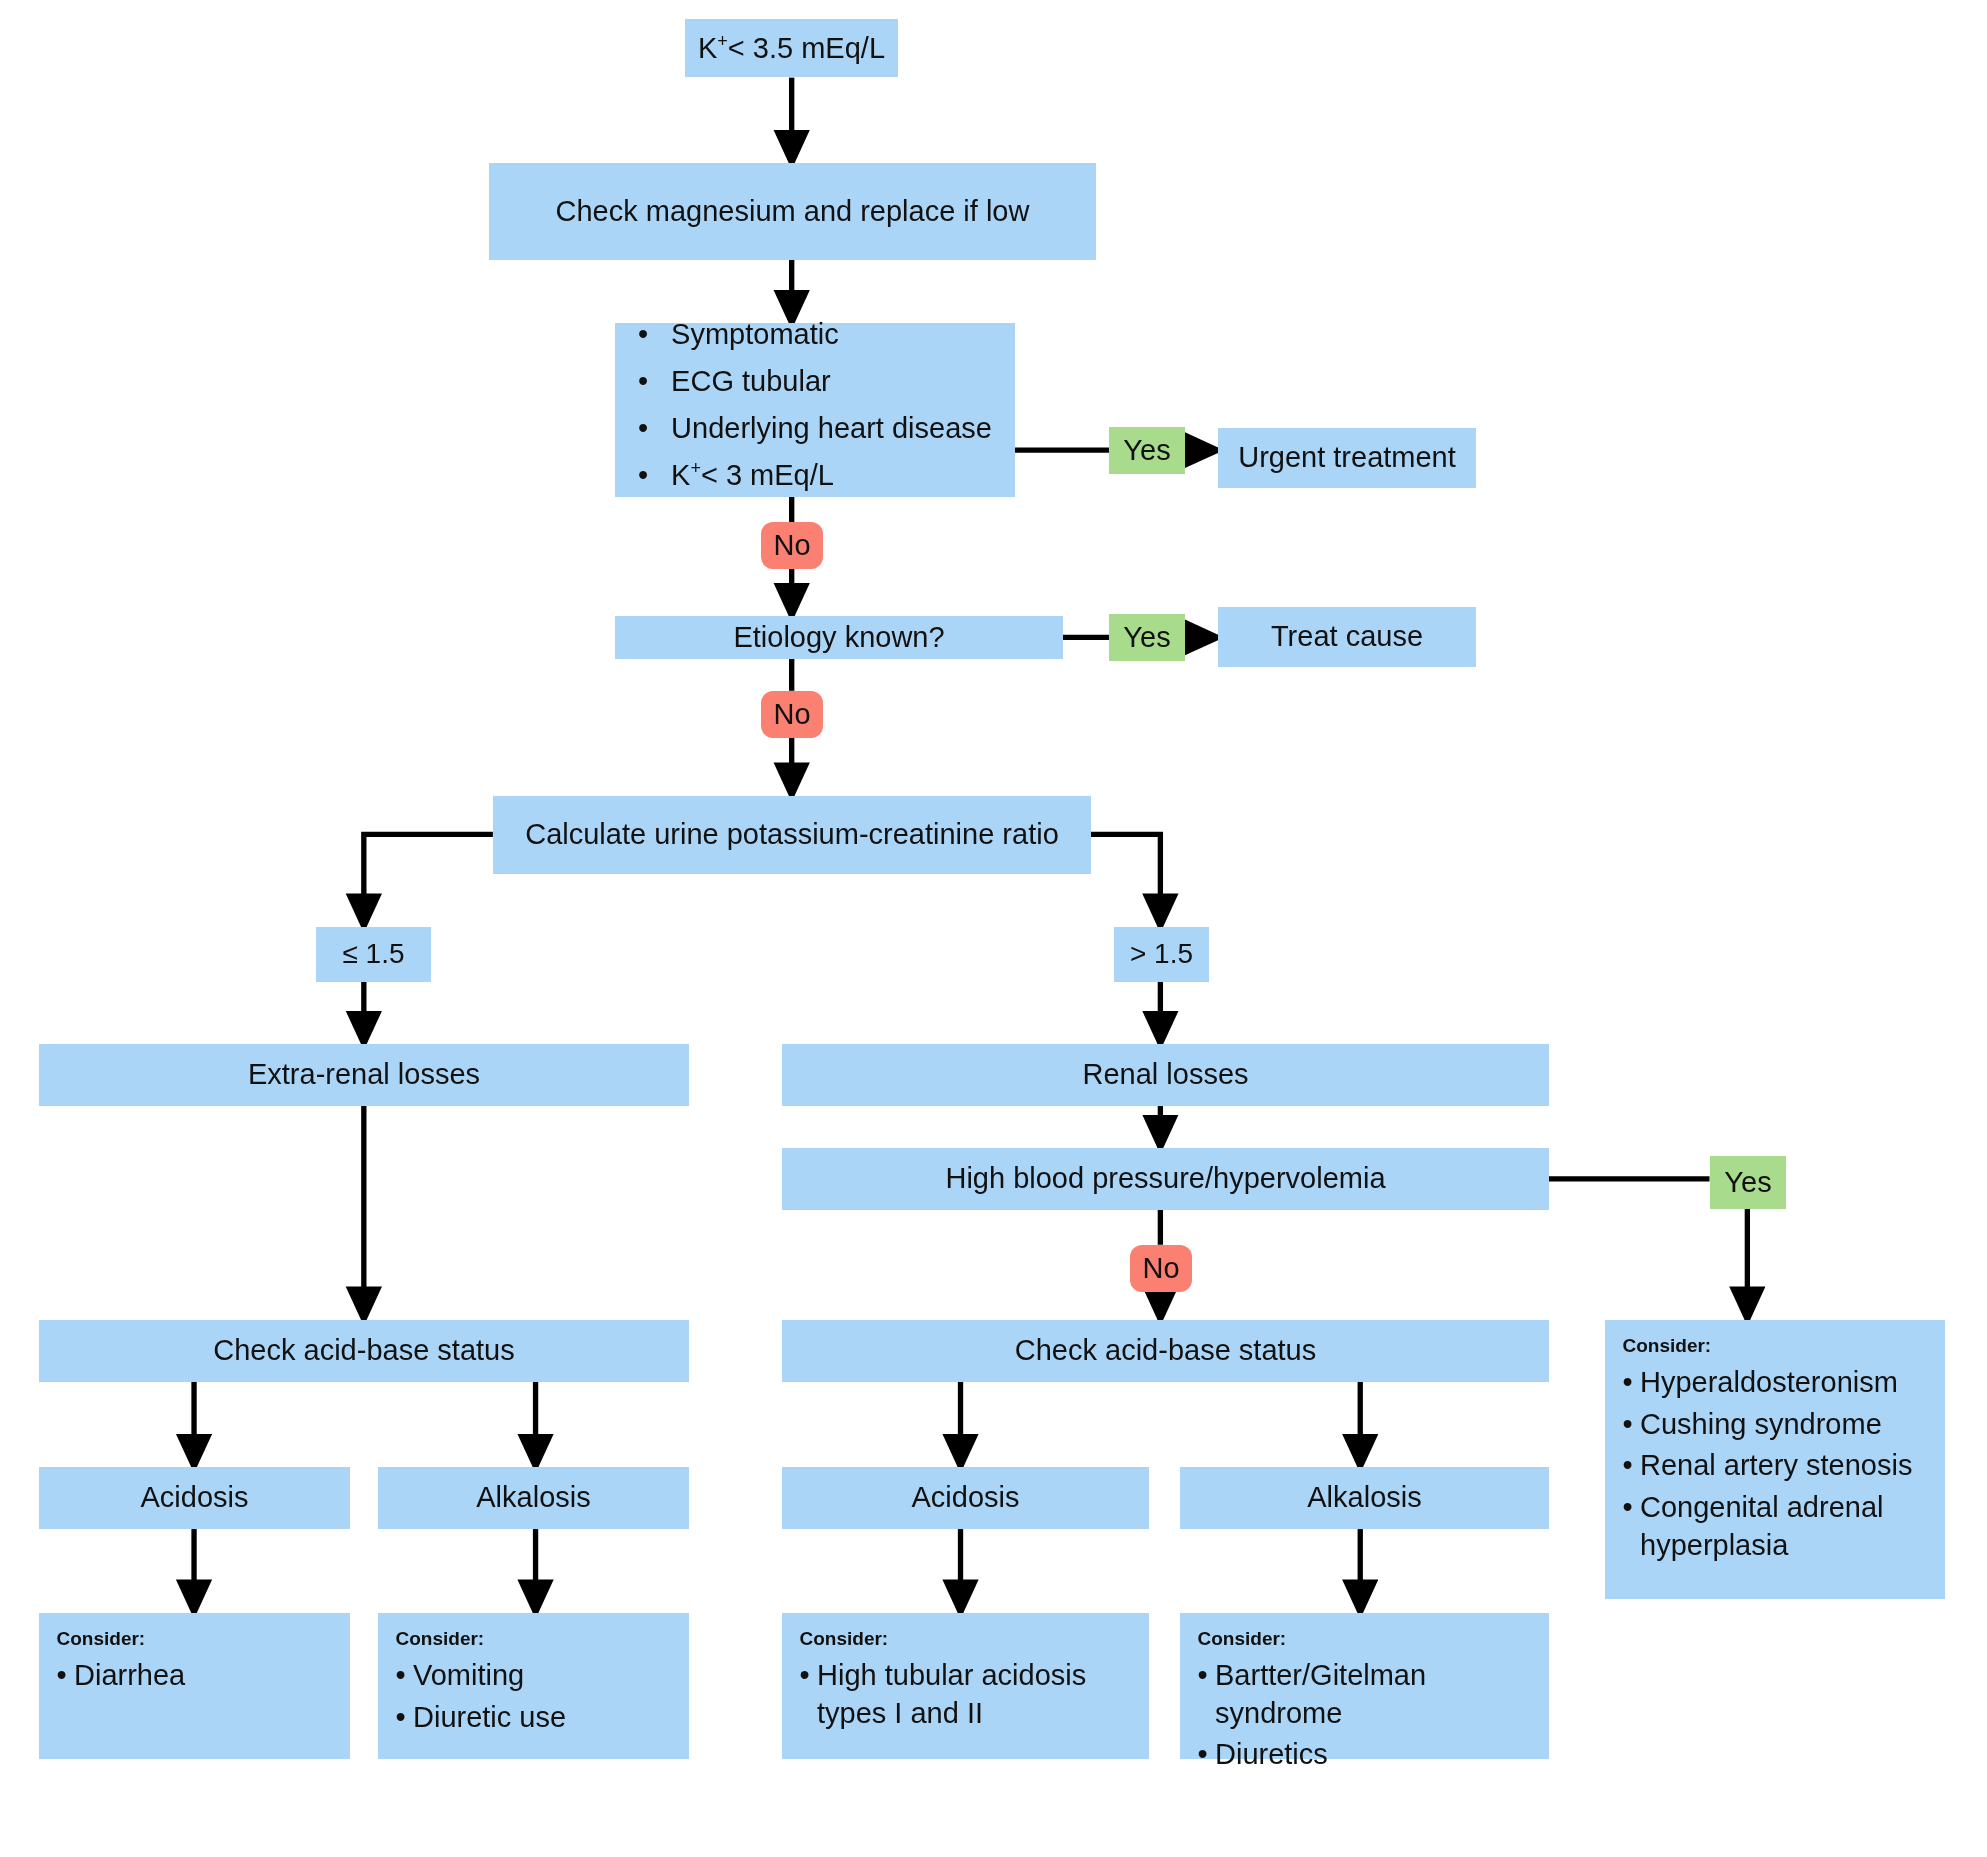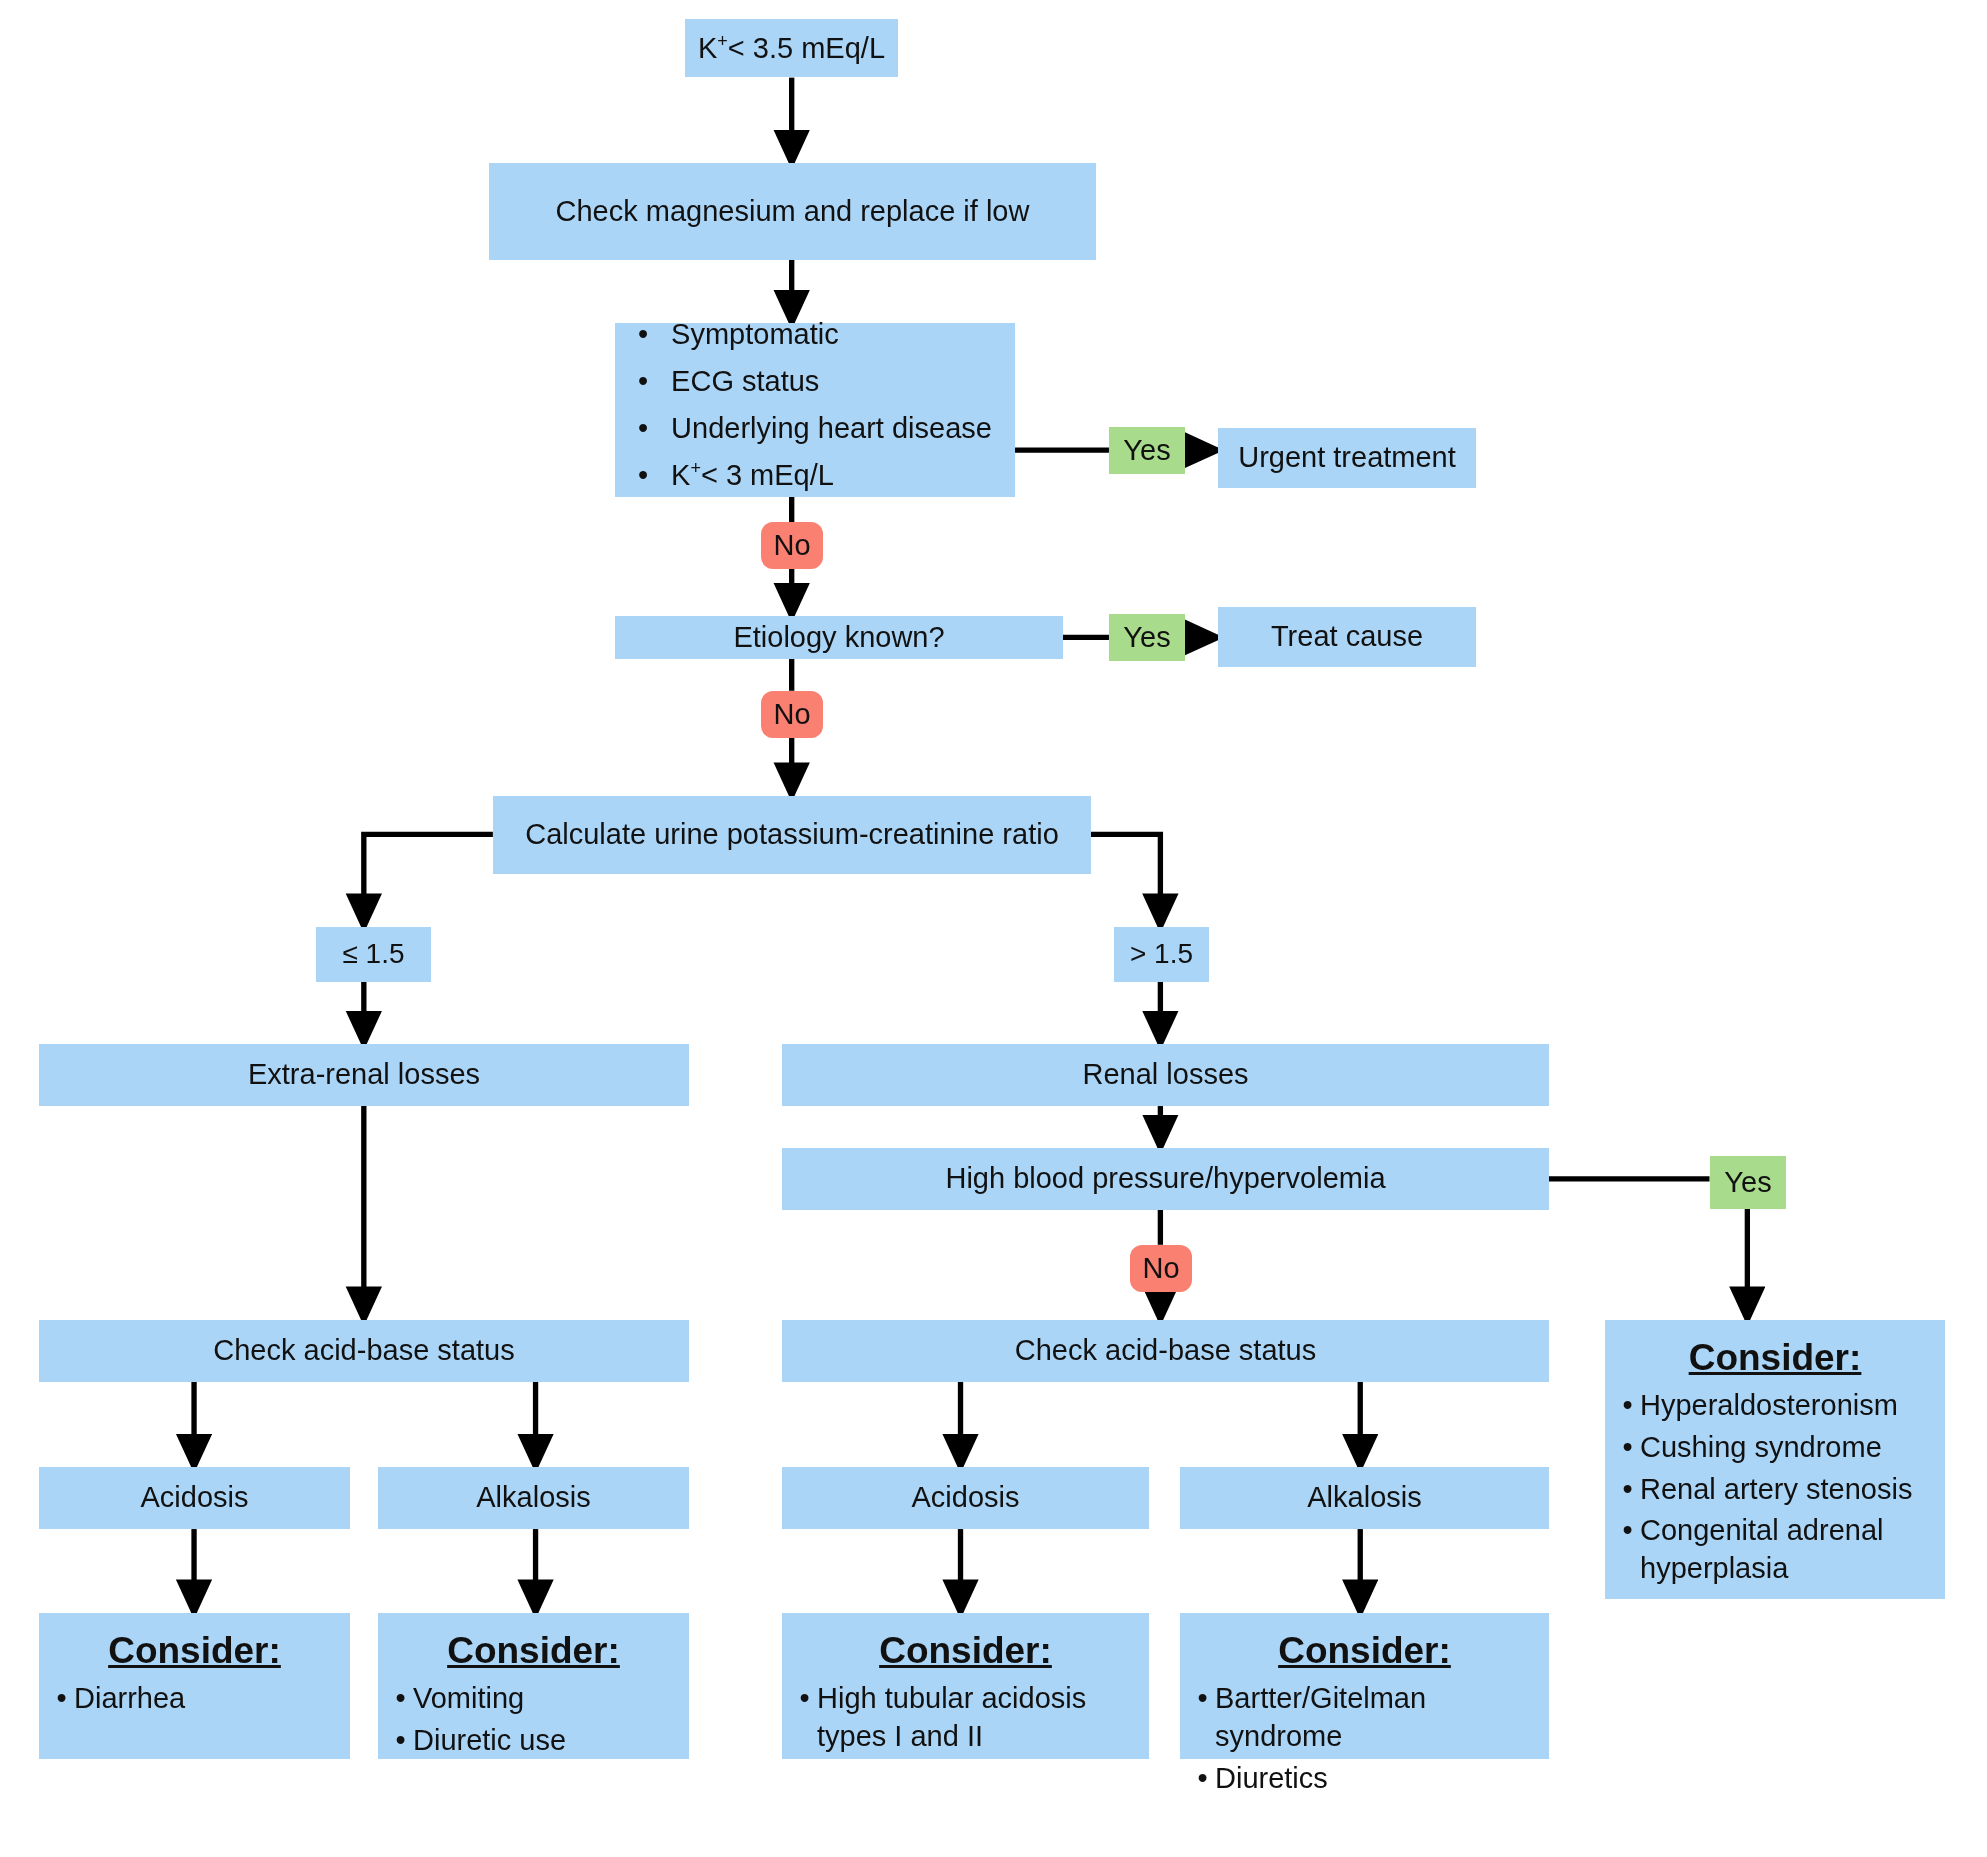--- a/index.html
+++ b/index.html
@@ -59,25 +59,23 @@
     line-height:1.28;
   }
   .bullet-list li .dot{
     display:inline-block;
     width:33px;
     flex:0 0 33px;
     text-align:left;
   }
   .consider-title{
     font-weight:bold;
-    font-size:37px;
-    text-align:center;
+    font-size:19px;
     width:100%;
     margin-bottom:5.8px;
-    text-decoration:underline;
   }
   .tight-list{list-style:none;margin:0;padding:0;width:100%;}
   .tight-list li{
     font-size:29px;
     line-height:1.3;
     margin-bottom:3.9px;
     display:flex;
     align-items:flex-start;
   }
   .tight-list li .dot{
@@ -171,21 +169,21 @@
   </div>
 
   <div class="node bullets" style="left:615px;top:323px;width:400px;height:174px;">
     <ul class="bullet-list">
       <li>
           <span class="dot">•</span>
           <span>Symptomatic</span>
         </li>
       <li>
           <span class="dot">•</span>
-          <span>ECG status</span>
+          <span>ECG tubular</span>
         </li>
       <li>
           <span class="dot">•</span>
           <span>Underlying heart disease</span>
         </li>
       <li>
           <span class="dot">•</span>
           <span><span>K</span><sup>+</sup><span>&lt; 3 mEq/L</span></span>
         </li>
     </ul>

